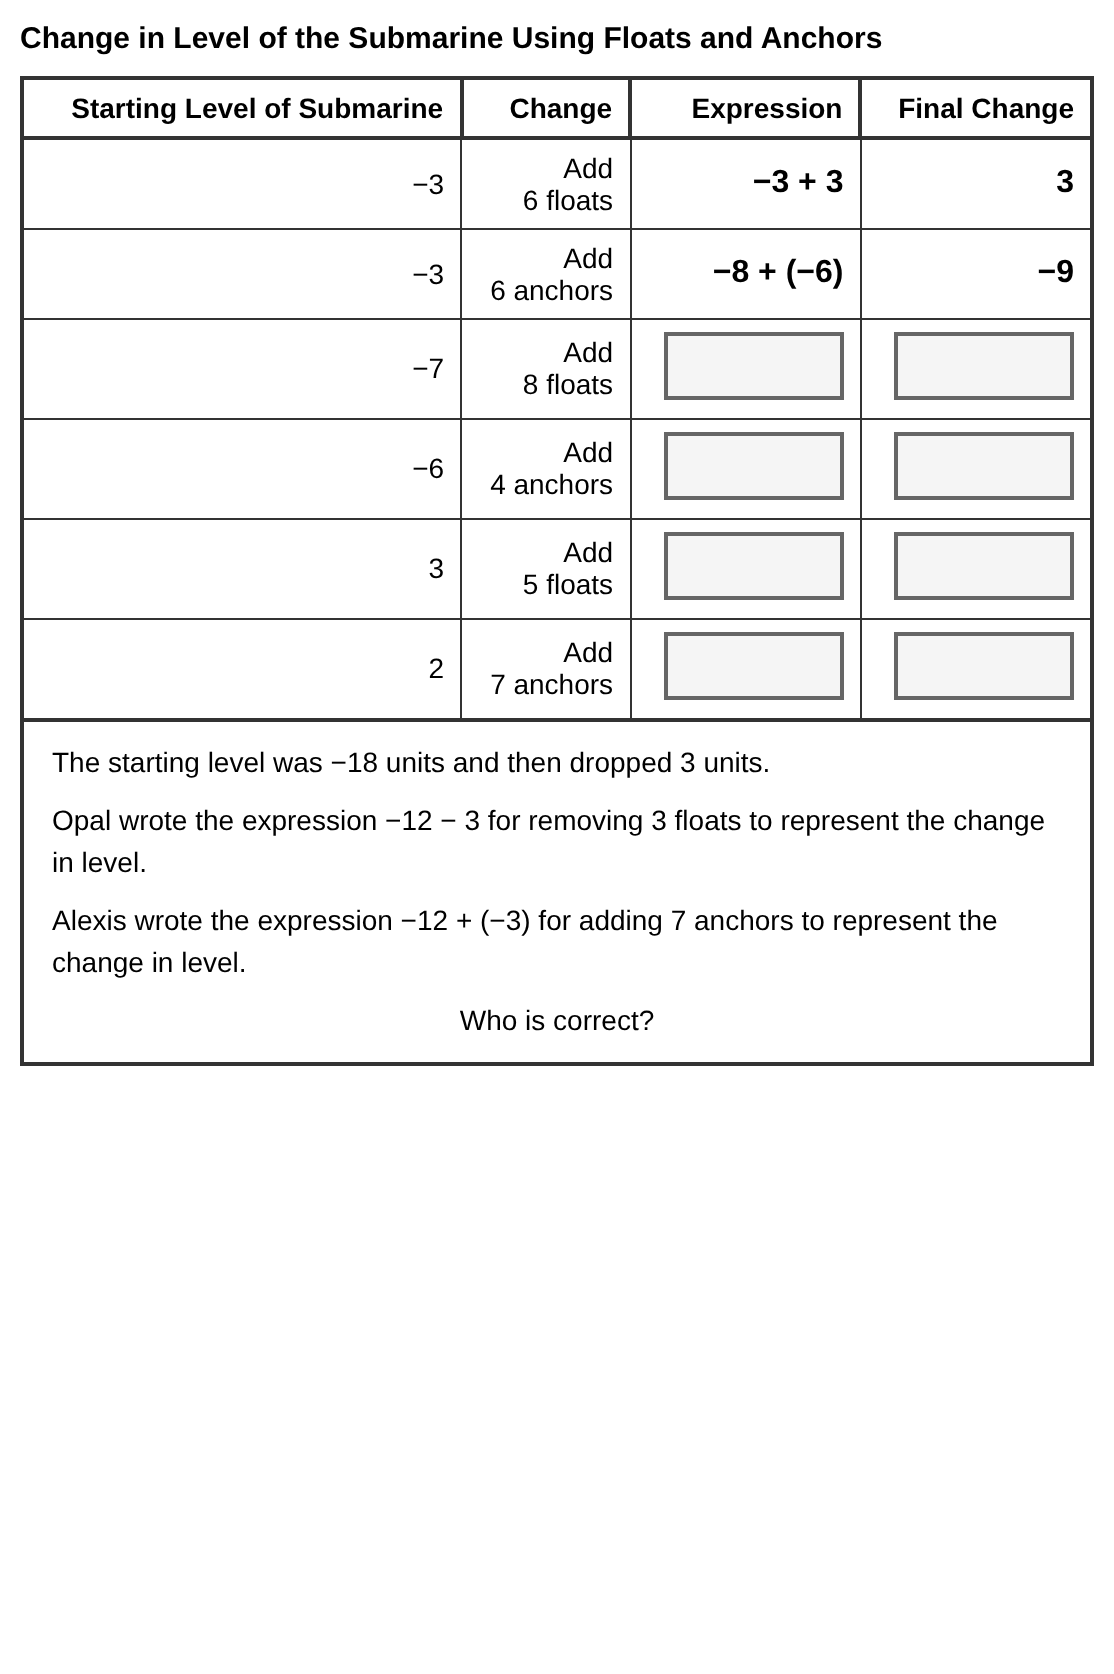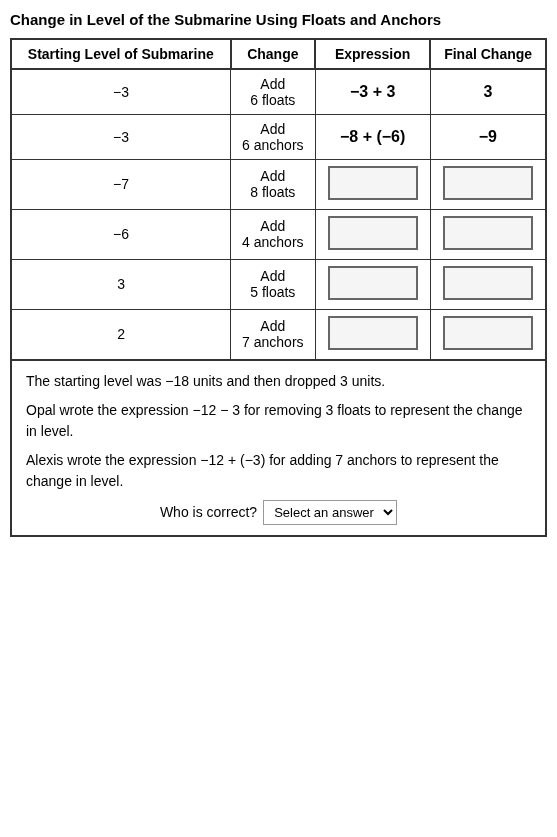--- a/index.html
+++ b/index.html
@@ -18,21 +18,21 @@
       line-height: 1.3;
     }
     .main-table {
       width: 100%;
       border-collapse: collapse;
       border: 2px solid #333;
     }
     .main-table th, .main-table td {
       border: 1px solid #333;
       padding: 6px 8px;
-      text-align: center;
+      text-align: right;
       vertical-align: middle;
     }
     .main-table th {
       font-weight: bold;
       font-size: 14px;
     }
     .header-row th {
       border: 2px solid #333;
     }
     .answer-box {
@@ -128,16 +128,14 @@
       </tr>
     </tbody>
 </table>
 
 <div class="bottom-section">
   <div class="bottom-line">The starting level was −18 units and then dropped 3 units.</div>
   <div class="bottom-line">Opal wrote the expression −12 − 3  for removing 3 floats to represent the change in level.</div>
   <div class="bottom-line">Alexis wrote the expression −12 + (−3)  for adding 7 anchors to represent the change in level.</div>
   <div class="who-correct-line">
     <span>Who is correct?</span>
-    <select class="select-answer">
-    <option value="Select an answer">Select an answer</option><option value="Opal">Opal</option><option value="Alexis">Alexis</option><option value="Both">Both</option><option value="Neither">Neither</option></select>
   </div>
 </div>
 
 </body></html>

